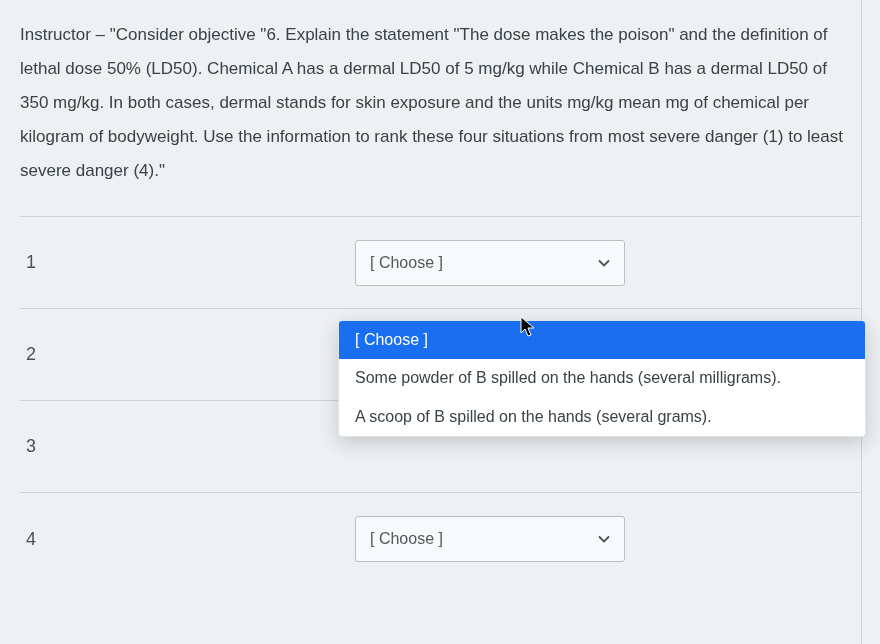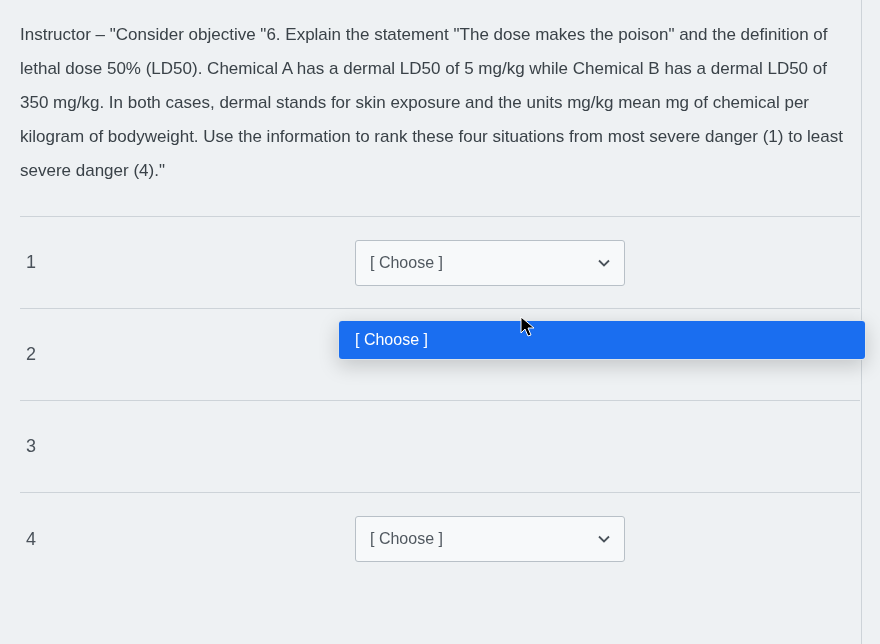--- a/index.html
+++ b/index.html
@@ -147,19 +147,21 @@
             <path d="M1 1.5 L6 6.5 L11 1.5" stroke="#4a525a" stroke-width="1.8" fill="none"></path>
           </svg>
       </span>
     </div>
   </div>
 
 </div>
 
 <div class="dropdown">
   <div class="dropdown-option selected">[ Choose ]</div>
+  <div class="dropdown-option">Some powder of B spilled on the hands (several milligrams).</div>
+  <div class="dropdown-option">A scoop of B spilled on the hands (several grams).</div>
 </div>
 
 <div class="cursor">
   <svg width="18" height="24" viewBox="0 0 18 24">
     <path d="M1 1 L1 17 L5 13 L8 20 L11 19 L8 12 L14 12 Z" fill="#000000" stroke="#ffffff" stroke-width="1"></path>
   </svg>
 </div>
 
 </body></html>

